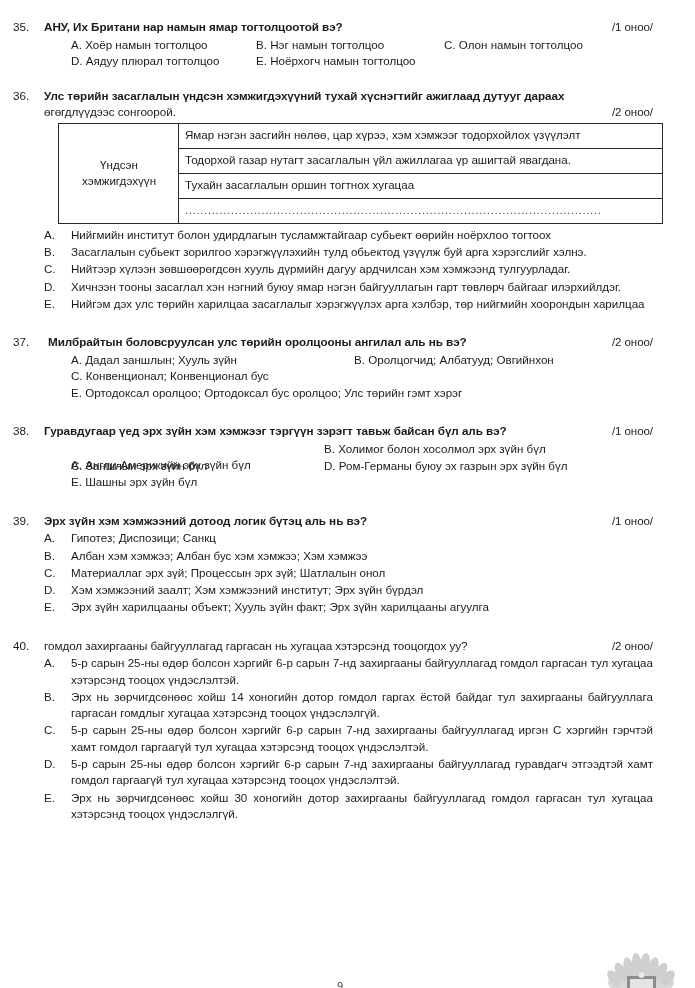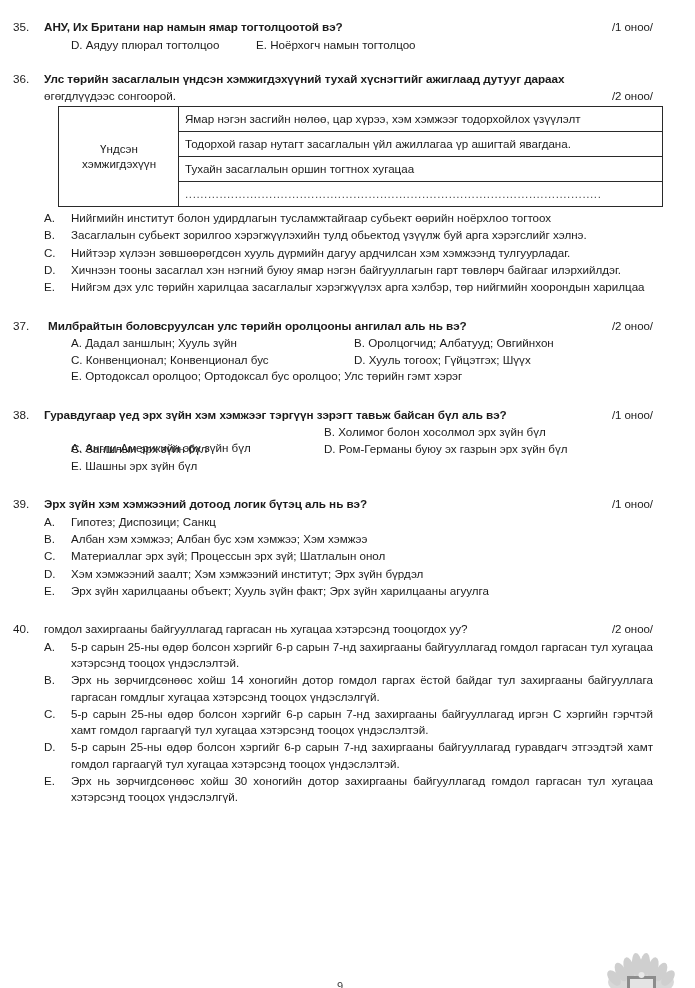--- a/index.html
+++ b/index.html
@@ -167,20 +167,34 @@
 <div class="page">
 
   <div class="question">
     <div class="sp6"></div>
     <div class="q-stem">
       <span class="q-num">35.</span>
       <span class="pts">/1 оноо/</span>
       <span class="stem-text">АНУ, Их Британи нар намын ямар тогтолцоотой вэ?</span>
     </div>
     <div class="opts opt-grid">
+      <div class="g-line">
+        <span class="cell" style="left:27px;">
+          <span>A.</span>
+          <span>Хоёр намын тогтолцоо</span>
+        </span>
+        <span class="cell" style="left:212px;">
+          <span>B.</span>
+          <span>Нэг намын тогтолцоо</span>
+        </span>
+        <span class="cell" style="left:400px;">
+          <span>C.</span>
+          <span>Олон намын тогтолцоо</span>
+        </span>
+      </div>
       <div class="g-line">
         <span class="cell" style="left:27px;">
           <span>D.</span>
           <span>Аядуу плюрал тогтолцоо</span>
         </span>
         <span class="cell" style="left:212px;">
           <span>E.</span>
           <span>Ноёрхогч намын тогтолцоо</span>
         </span>
       </div>
@@ -263,24 +277,20 @@
         <span class="cell" style="left:310px;">
           <span>B.</span>
           <span>Оролцогчид; Албатууд; Овгийнхон</span>
         </span>
       </div>
       <div class="g-line">
         <span class="cell" style="left:27px;">
           <span>C.</span>
           <span>Конвенционал; Конвенционал бус</span>
         </span>
-        <span class="cell" style="left:310px;">
-          <span>D.</span>
-          <span>Хууль тогоох; Гүйцэтгэх; Шүүх</span>
-        </span>
       </div>
       <div class="g-line">
         <span class="cell" style="left:27px;">
           <span>E.</span>
           <span>Ортодоксал оролцоо; Ортодоксал бус оролцоо; Улс төрийн гэмт хэрэг</span>
         </span>
       </div>
     </div>
   </div>
 

